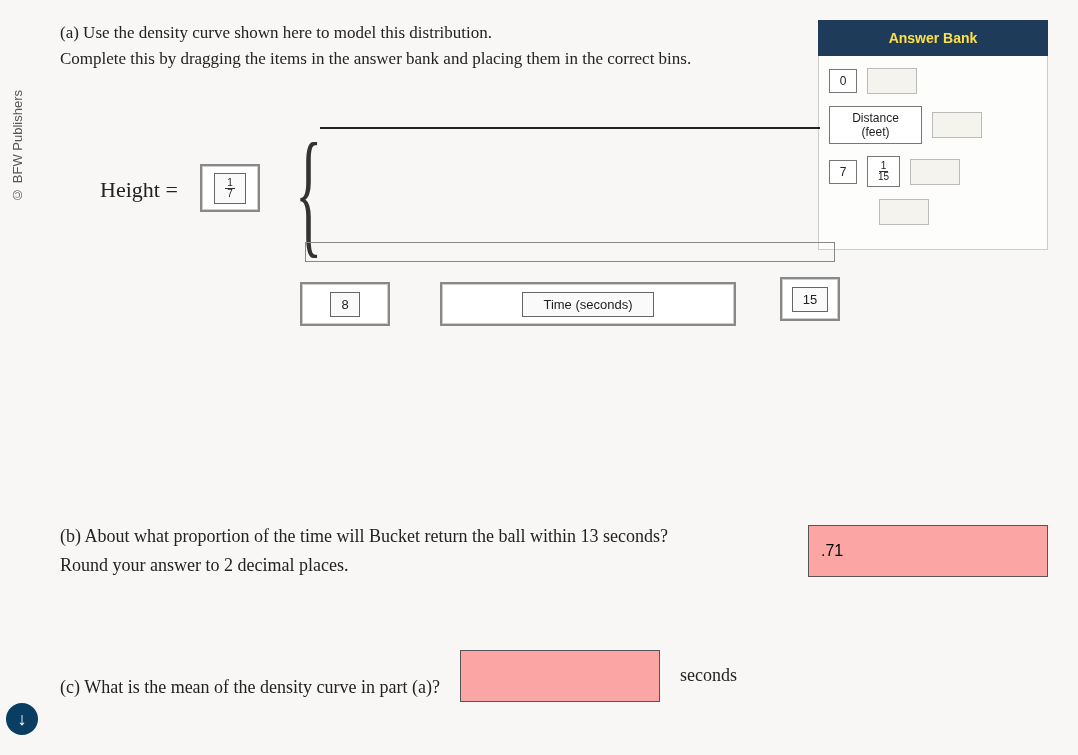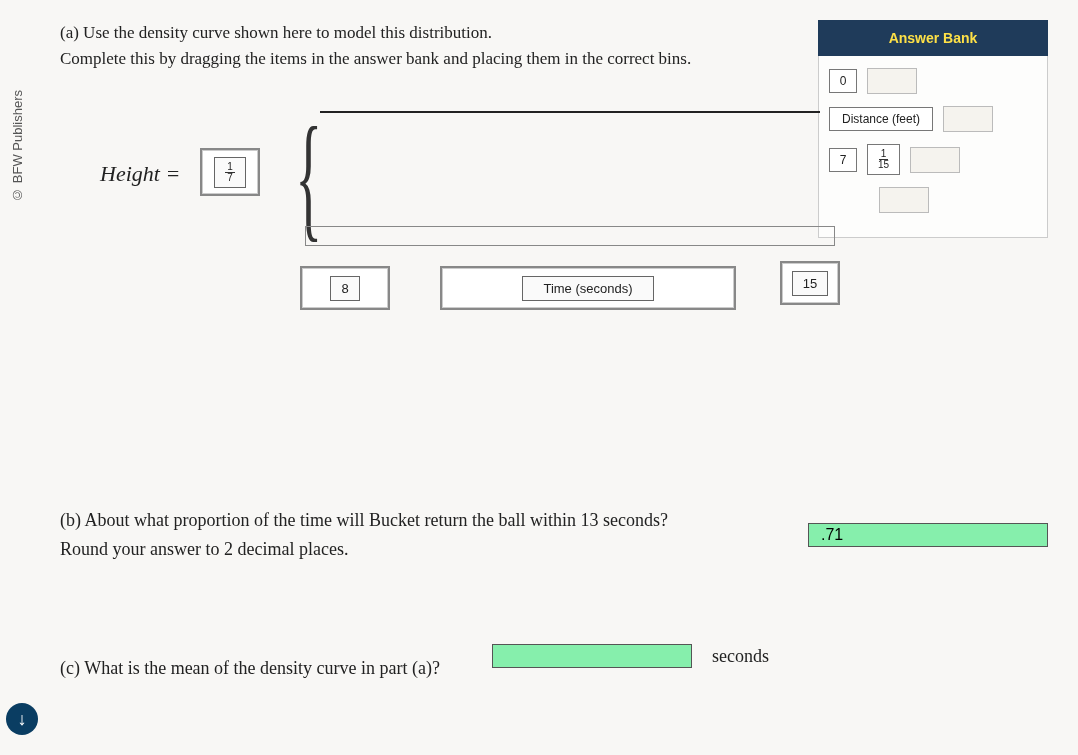--- a/index.html
+++ b/index.html
@@ -20,38 +20,37 @@
   font-family: Arial, sans-serif;
   font-size: 13px;
   color: #555;
 }
 .content {
   padding: 20px 30px 20px 60px;
 }
 .part-a-text {
   font-size: 17px;
   line-height: 1.5;
-  margin-bottom: 15px;
+  margin-bottom: 31px;
 }
 .row-top {
   display: flex;
   align-items: flex-start;
 }
 .diagram-area {
   flex: 1;
   position: relative;
   height: 260px;
 }
 .height-label {
   position: absolute;
   left: 40px;
   top: 75px;
   font-size: 22px;
   font-family: Georgia, serif;
-  font-style: italic;
 }
 .drop-slot {
   position: absolute;
   border: 2px solid #888;
   background: #fff;
   display: flex;
   align-items: center;
   justify-content: center;
   font-size: 14px;
   box-shadow: inset 0 0 0 1px #ccc;
@@ -139,37 +138,36 @@
   align-items: center;
   justify-content: center;
   cursor: grab;
 }
 .chip.empty {
   border: 1px solid #bbb;
   background: #f5f3ee;
   width: 50px;
   height: 26px;
 }
-.chip.wide { width: 104px; }
+.chip.wide { width: 93px; }
 .part {
   margin-top: 140px;
   font-size: 18px;
   line-height: 1.6;
 }
 .part-b { margin-top: 160px; display:flex; align-items:center; gap:20px;}
 .part-b-text { flex:1; }
 .input-box {
   border: 1.5px solid #555;
-  background: #86efac;
+  background: #fca5a5;
   padding: 8px 12px;
   font-size: 16px;
   width: 240px;
-  height: 24px;
-  font-family: Arial, sans-serif;
-  margin-left: 32px;
+  height: 52px;
+  font-family: Arial, sans-serif;
 }
 .part-c-row {
   display: flex;
   align-items: center;
   gap: 20px;
   margin-top: 70px;
 }
 .input-box.small { width: 200px; }
 .seconds-label {
   font-size: 18px;

